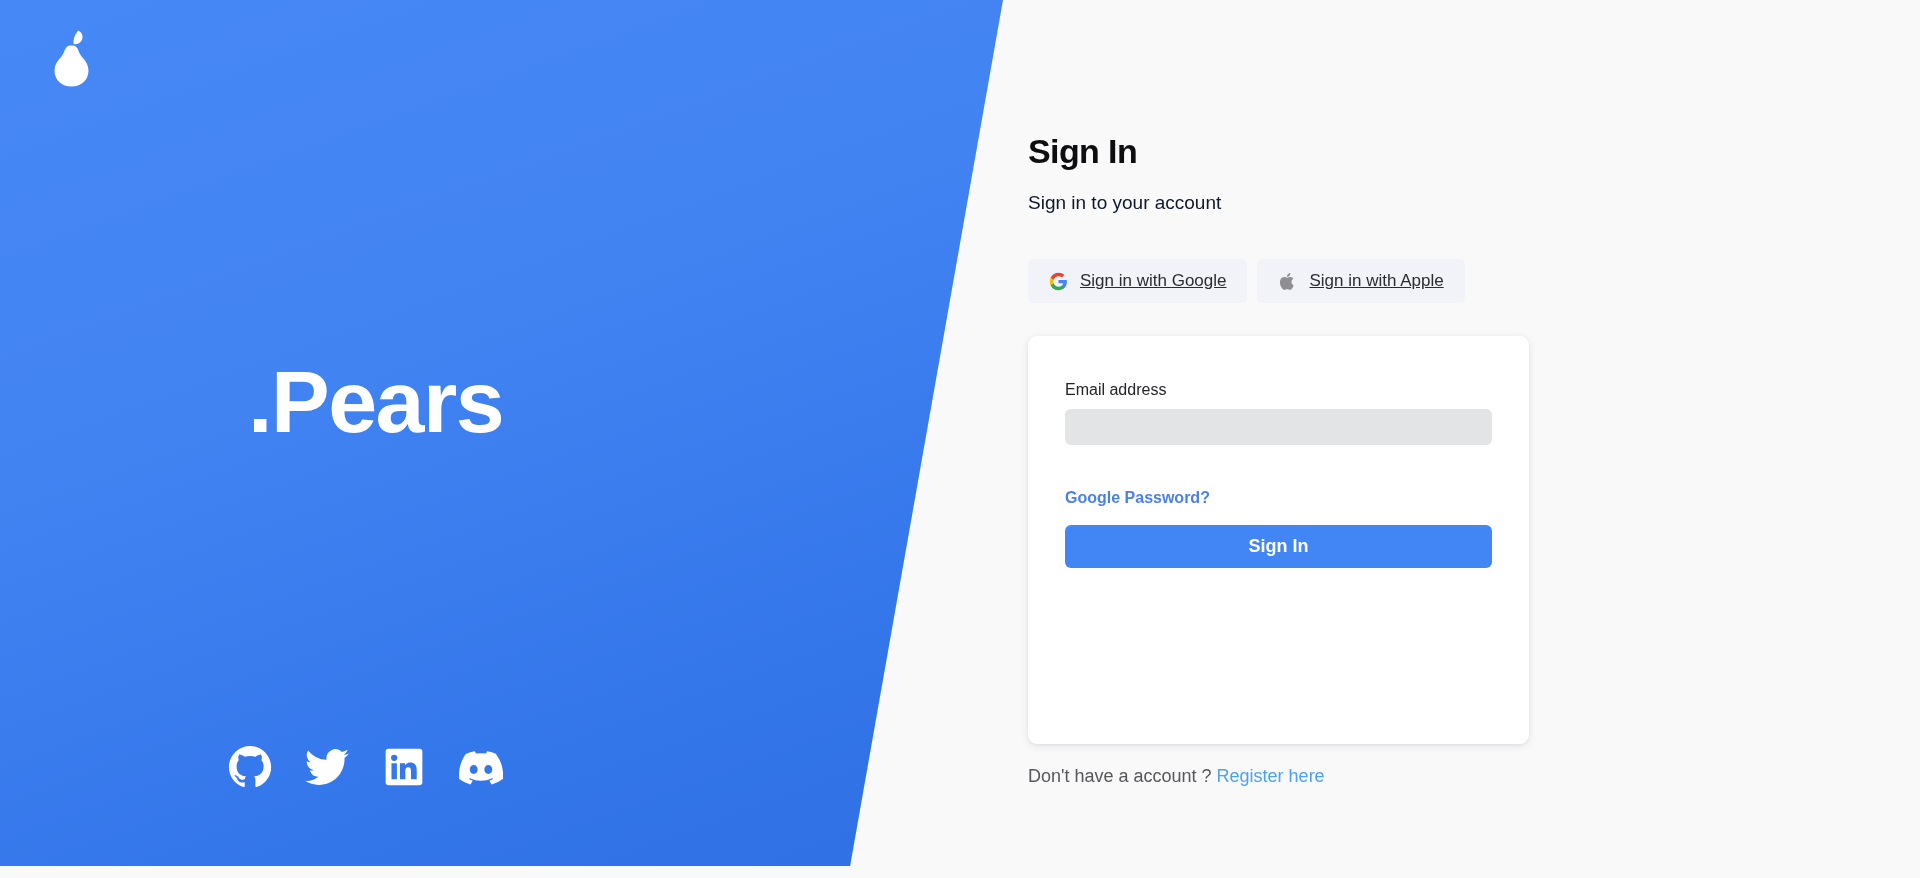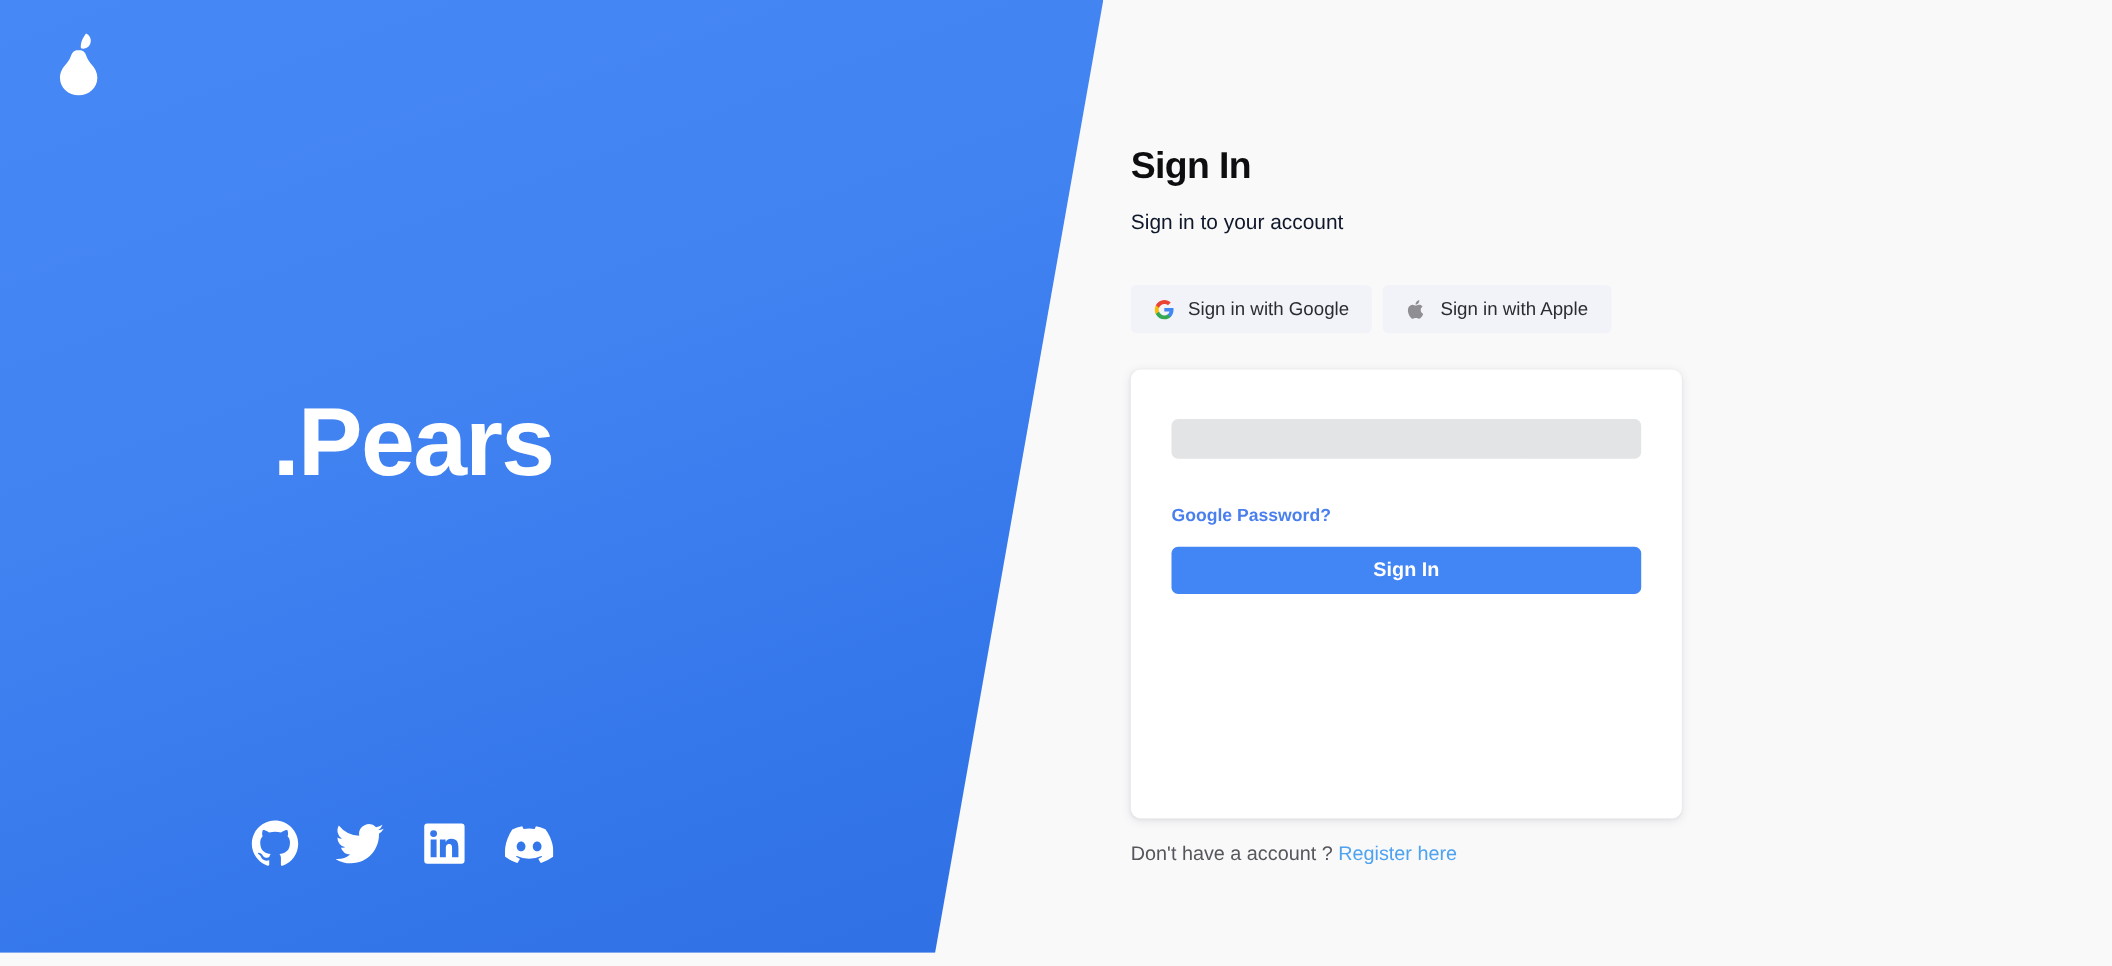--- a/index.html
+++ b/index.html
@@ -110,20 +110,21 @@
     height: 44px;
     padding: 0 21px;
     background: #f1f3f8;
     border: none;
     border-radius: 5px;
     font-family: "Liberation Sans", sans-serif;
     font-size: 17px;
     color: #2c2c30;
     cursor: pointer;
     white-space: nowrap;
+    text-decoration: underline;
   }
 
   .oauth-icon { width: 19px; height: 19px; display: block; flex: none; }
 
   
   .signin-card {
     position: absolute;
     left: 0;
     top: 336px;
     width: 501px;
@@ -260,20 +261,21 @@
         <svg viewBox="0 0 24 24" xmlns="http://www.w3.org/2000/svg" width="19" height="19">
           <path fill="#8e8e93" d="M17.05 12.54c-.03-2.71 2.21-4.01 2.31-4.08-1.26-1.84-3.22-2.09-3.92-2.12-1.67-.17-3.26.98-4.11.98-.85 0-2.15-.96-3.54-.93-1.82.03-3.5 1.06-4.44 2.69-1.89 3.28-.48 8.14 1.36 10.8.9 1.3 1.97 2.76 3.38 2.71 1.36-.06 1.87-.88 3.52-.88 1.64 0 2.11.88 3.54.85 1.46-.02 2.39-1.32 3.28-2.63 1.04-1.51 1.47-2.97 1.49-3.04-.03-.01-2.86-1.1-2.89-4.35zM14.43 4.6c.75-.91 1.25-2.17 1.11-3.43-1.08.04-2.38.72-3.15 1.62-.69.8-1.3 2.08-1.14 3.31 1.2.09 2.43-.61 3.18-1.5z"></path>
         </svg>
       </span>
       <span>Sign in with Apple</span>
     </button>
   </div>
 
   <div class="signin-card">
     <div class="field-group">
+      <label class="field-label">Email address</label>
       <input class="field-input" type="email" placeholder="" style="">
     </div>
 
 
     <a class="forgot-link">Google Password?</a>
 
     <button class="submit-btn">Sign In</button>
   </div>
 
   <div class="register-line">

